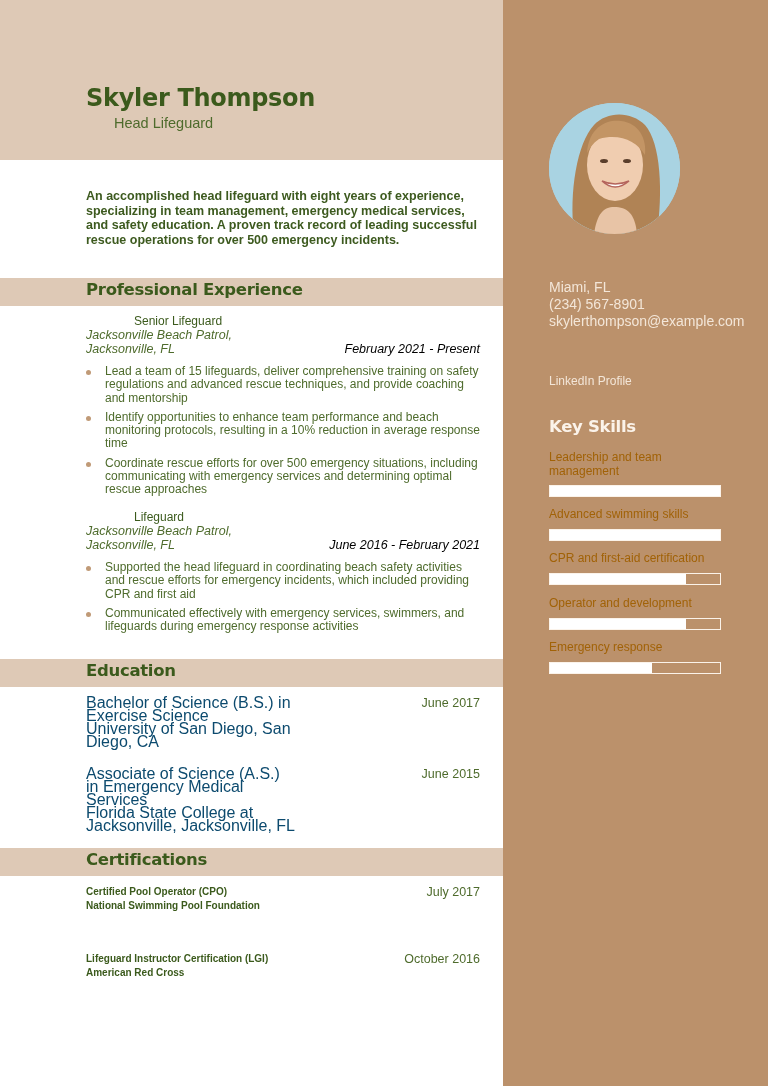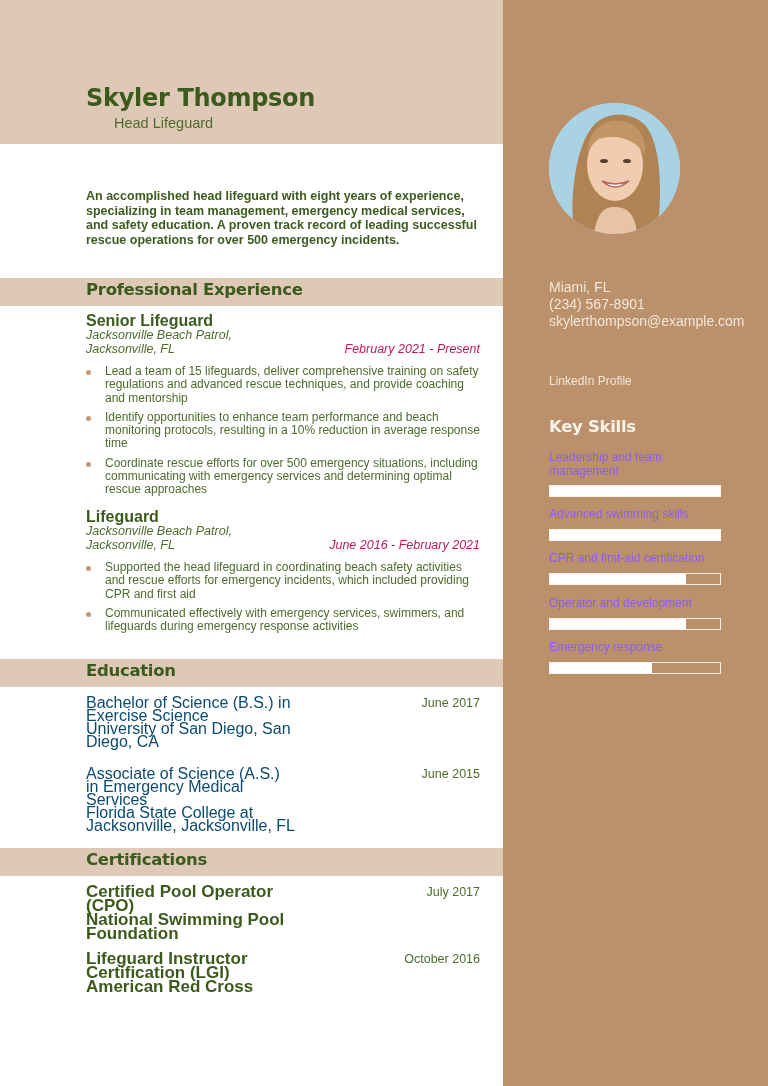--- a/index.html
+++ b/index.html
@@ -2,51 +2,51 @@
 <html><head>
 <meta charset="utf-8">
 <style>
   * { box-sizing: border-box; margin: 0; padding: 0; }
   html, body { width: 768px; height: 1086px; overflow: hidden; background: #ffffff; }
   body { position: relative; font-family: "Liberation Sans", sans-serif; color: #3d5a1f; }
 
   .main { position: absolute; left: 0; top: 0; width: 503px; height: 1086px; background: #ffffff; }
   .sidebar { position: absolute; left: 503px; top: 0; width: 265px; height: 1086px; background: #bb916b; }
 
-  .header-band { position: absolute; left: 0; top: 0; width: 503px; height: 144px; background: #dec9b6; }
+  .header-band { position: absolute; left: 0; top: 0; width: 503px; height: 160px; background: #dec9b6; }
   .name { position: absolute; left: 86px; top: 84px; font-size: 24px; font-weight: bold; color: #3b5a1c; font-family: "DejaVu Sans", sans-serif; letter-spacing: -0.3px; }
   .title { position: absolute; left: 86px; top: 115px; font-size: 14.5px; color: #4e6b2c; margin-left: 28px; }
 
   .summary { position: absolute; left: 86px; top: 189px; width: 400px; font-size: 12.5px; line-height: 14.5px; font-weight: bold; color: #3d5a1f; }
 
   .section-band { position: absolute; left: 0; width: 503px; height: 28px; background: #dec9b6; }
   .section-title { position: absolute; left: 86px; top: 2px; font-size: 16.5px; font-weight: bold; color: #3b5a1c; font-family: "DejaVu Sans", sans-serif; letter-spacing: -0.3px; }
 
   .job { position: absolute; left: 86px; width: 394px; }
-  .job-title { font-size: 16px; font-weight: bold; line-height: 14px; color: #3b5a1c; }
+  .job-title { font-size: 12px; font-weight: normal; line-height: 14px; color: #3b5a1c; margin-left: 48px; }
   .job-org { font-size: 12.5px; font-style: italic; line-height: 14px; color: #4e6b2c; }
   .job-row { display: flex; justify-content: space-between; align-items: flex-end; }
-  .job-date { font-size: 12.5px; font-style: italic; color: #be185d; line-height: 14px; }
+  .job-date { font-size: 12.5px; font-style: italic; color: #000000; line-height: 14px; }
   ul.bullets { list-style: none; margin-top: 9px; }
   ul.bullets li { position: relative; padding-left: 19px; font-size: 12px; line-height: 13.3px; color: #4e6b2c; margin-bottom: 6px; }
   ul.bullets li .dot { position: absolute; left: 0; top: 5px; width: 5px; height: 5px; border-radius: 50%; background: #c09a77; }
 
   .entry { position: absolute; left: 86px; width: 394px; display: flex; justify-content: space-between; }
   .entry-left { width: 210px; font-size: 16px; line-height: 13px; color: #0c4a6e; }
-  .entry-left.bold { font-weight: bold; color: #3b5a1c; font-size: 17px; line-height: 14px; width: 210px; }
+  .entry-left.bold { font-weight: bold; color: #3b5a1c; font-size: 10px; line-height: 14px; width: 210px; }
   .entry-date { font-size: 12.5px; color: #4e6b2c; line-height: 14px; }
 
   .photo { position: absolute; left: 549px; top: 103px; width: 131px; height: 131px; border-radius: 50%; overflow: hidden; background: #a9d3e2; }
 
   .contact { position: absolute; left: 549px; font-size: 14px; color: #f3e6d8; line-height: 17.5px; }
   .linkedin { position: absolute; left: 549px; top: 374px; font-size: 12px; color: #f3e6d8; }
   .skills-title { position: absolute; left: 549px; top: 417px; font-size: 16.5px; font-weight: bold; color: #fbf3ea; font-family: "DejaVu Sans", sans-serif; letter-spacing: -0.3px; text-align: right; }
 
   .skill { position: absolute; left: 549px; width: 172px; }
-  .skill-label { font-size: 12px; color: #8b5cf6; line-height: 13.5px; }
+  .skill-label { font-size: 12px; color: #a16207; line-height: 13.5px; }
   .skill-bar { margin-top: 7px; width: 172px; height: 12px; border: 1.5px solid #fbf3ea; background: transparent; position: relative; }
   .skill-fill { position: absolute; left: 0; top: 0; bottom: 0; background: #ffffff; }
 </style>
 </head>
 <body>
 
 <div class="main">
   <div class="header-band">
     <div class="name">Skyler Thompson</div>
     <div class="title">Head Lifeguard</div>

